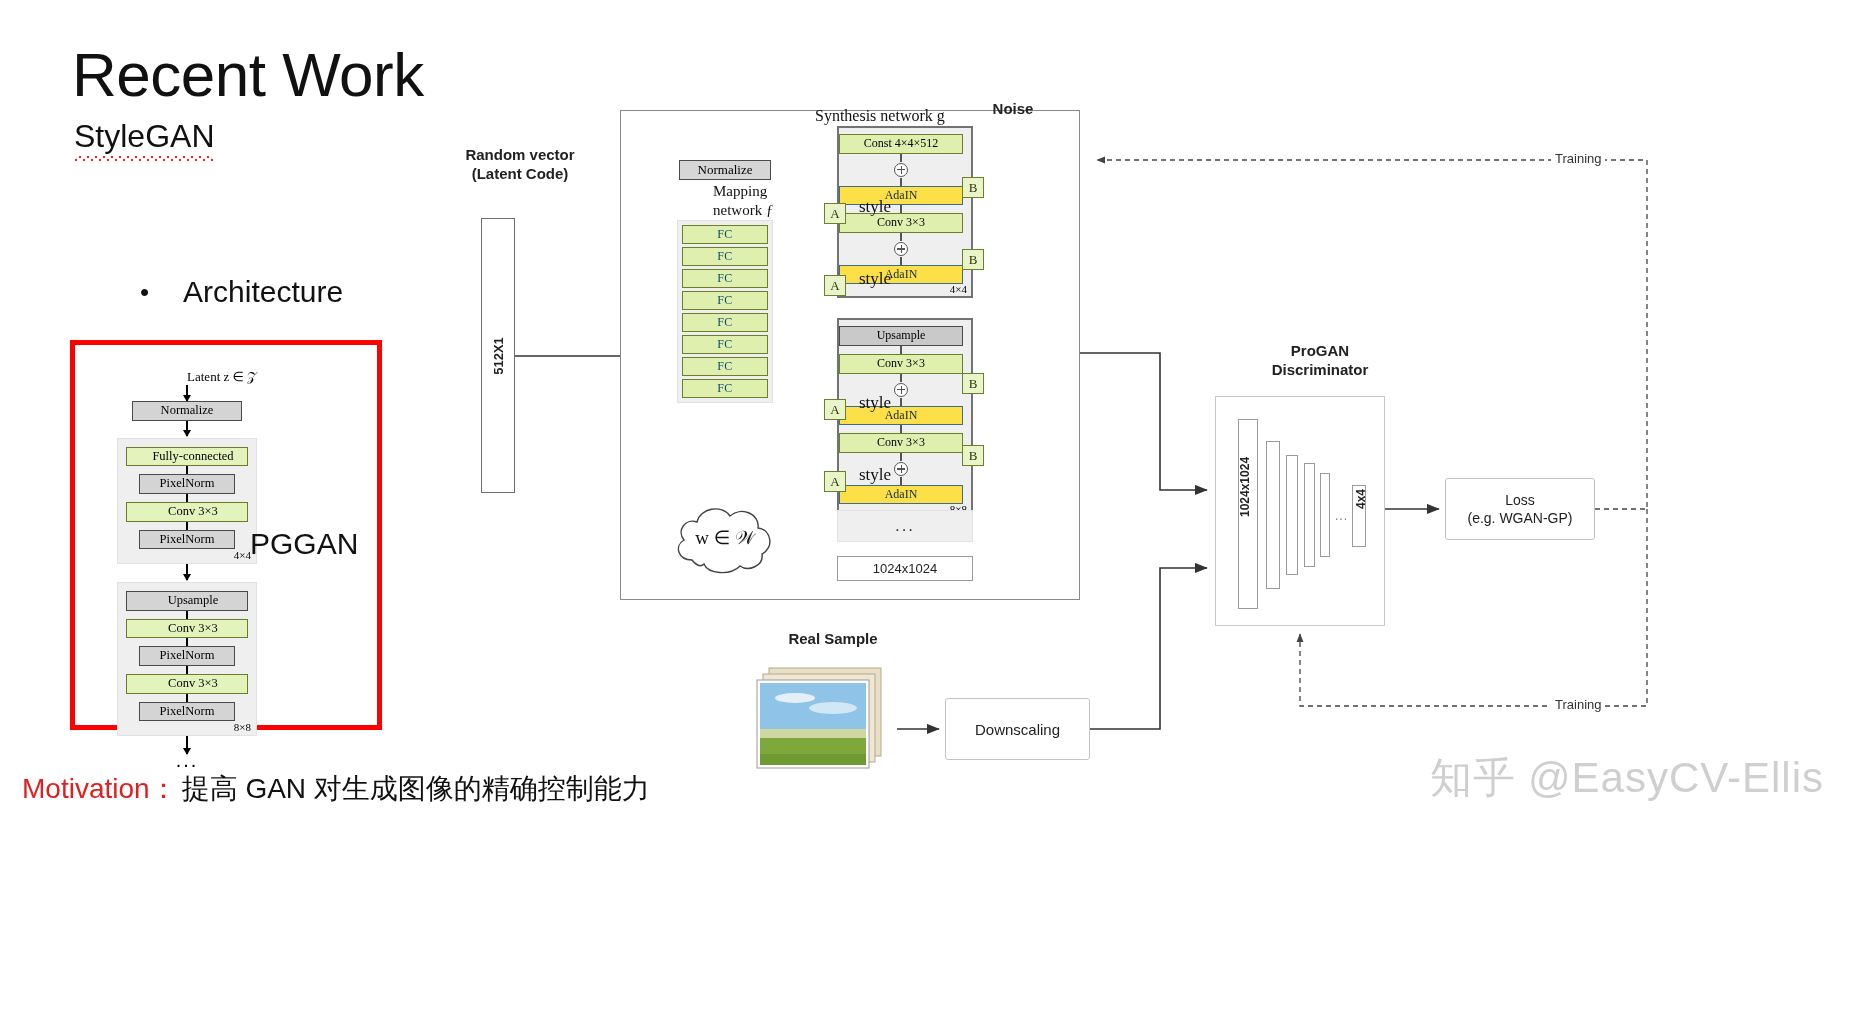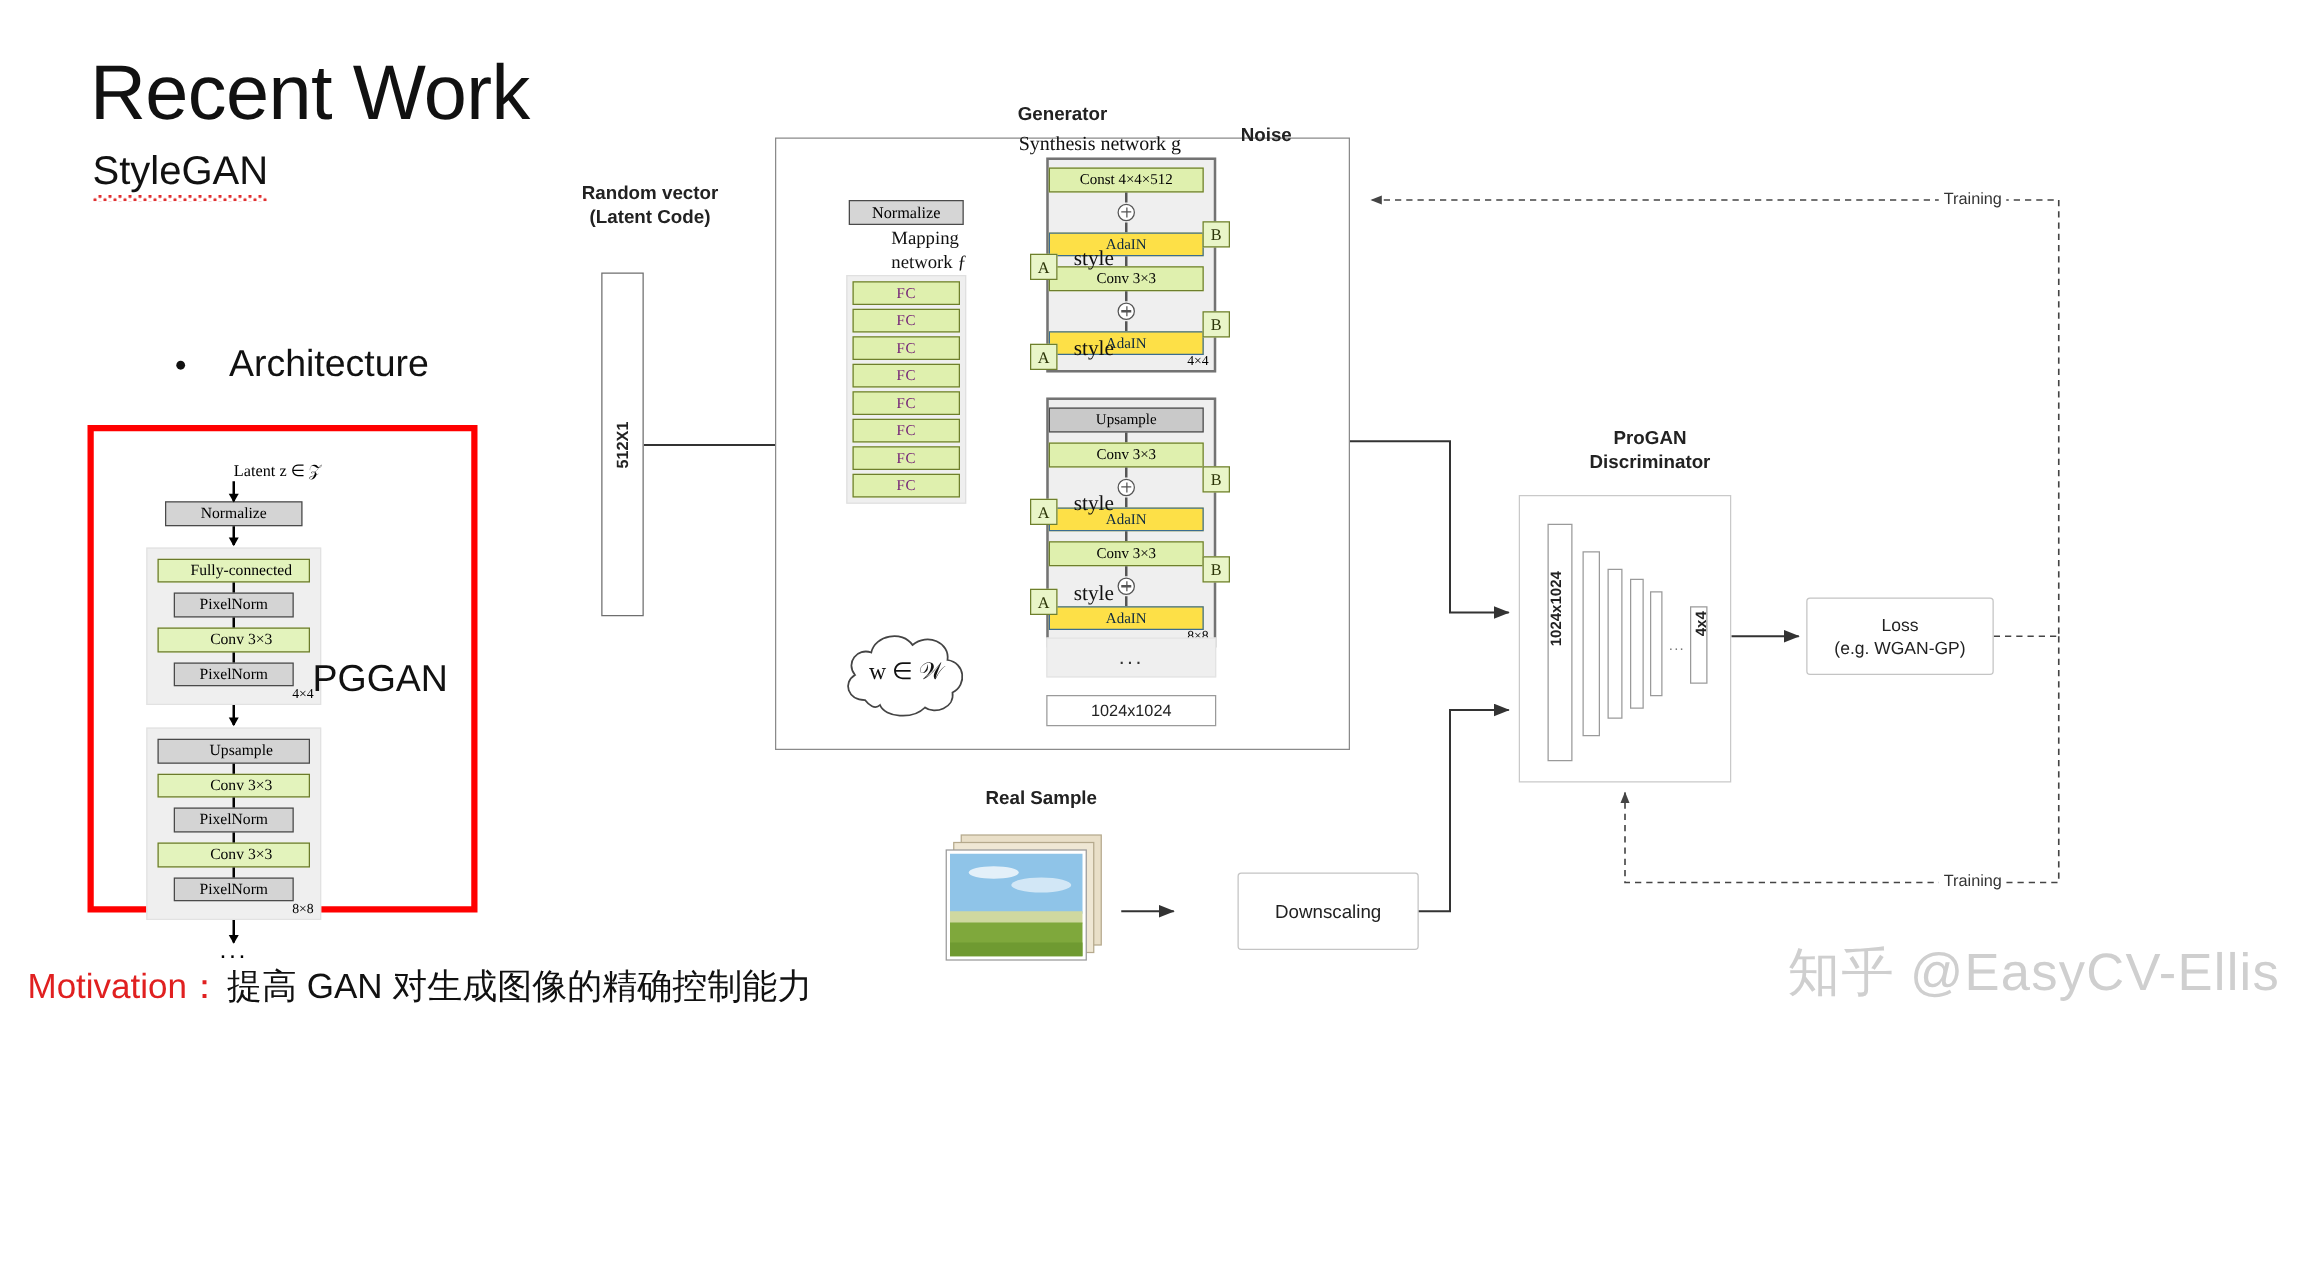--- a/index.html
+++ b/index.html
@@ -122,21 +122,21 @@
     padding:1px 0;
   }
   #mapping-label { left:288px; top:104px; text-align:left; font-weight:normal; }
   #mapping-label div{ font-family:"Liberation Serif", serif; font-size:15px; color:#111; }
   #fc-stack {
     left:252px; top:142px; width:96px;
     background:#efefef; border:1px solid #e0e0e0; padding:4px;
   }
   .fc-box {
     background:#dff0ae; border:1.4px solid #6e7f2c;
-    font-family:"Liberation Serif", serif; font-size:12px; text-align:center; color:#701a75;
+    font-family:"Liberation Serif", serif; font-size:12px; text-align:center; color:#0c4a6e;
     margin-bottom:3px; padding:1px 15px; letter-spacing:0.5px;
   }
   .fc-box:last-child{ margin-bottom:0; }
 
   #w-cloud { left:245px; top:420px; width:110px; height:78px; }
   #w-cloud .wtxt{
     position:absolute; left:50%; top:50%; transform:translate(-50%,-50%);
     font-family:"Liberation Serif", serif; font-size:19px; color:#111; white-space:nowrap;
   }
 
@@ -200,21 +200,21 @@
     font-family:"Liberation Sans", sans-serif; font-size:13px; color:#222; padding:4px 0;
   }
 
   
   #real-sample-label{ left:318px; top:552px; width:180px; }
   #real-photo{ left:330px; top:588px; width:140px; height:110px; }
   #downscaling-box{
     left:520px; top:620px; width:145px; height:62px;
     border:1.4px solid #c4c4c4; background:#fff; border-radius:3px;
     display:flex; align-items:center; justify-content:center;
-    font-family:"Liberation Sans", sans-serif; font-size:15px; color:#222;margin-left:45px;
+    font-family:"Liberation Sans", sans-serif; font-size:15px; color:#222;
   }
 
   
   #progan-title{ left:790px; top:264px; width:210px; }
   #progan-box{
     left:790px; top:318px; width:170px; height:230px;
     border:1.4px solid #c9c9c9; background:#fff;
   }
   .d-bar{ position:absolute; border:1.2px solid #9a9a9a; background:#fff; bottom:auto; }
   #d-bar-label{
@@ -359,21 +359,20 @@
     <path d="M665,651 L735,651 L735,490 L782,490" stroke="#333" stroke-width="1.6" fill="none" marker-end="url(#ah)"></path>
 
     <path d="M472,651 L514,651" stroke="#333" stroke-width="1.6" fill="none" marker-end="url(#ah)"></path>
 
     <path d="M960,431 L1014,431" stroke="#333" stroke-width="1.6" fill="none" marker-end="url(#ah)"></path>
 
     <path d="M1170,431 L1222,431 L1222,82 L672,82" stroke="#444" stroke-width="1.3" fill="none" stroke-dasharray="5,4" marker-end="url(#ahs)"></path>
     <path d="M1222,431 L1222,628 L875,628 L875,556" stroke="#444" stroke-width="1.3" fill="none" stroke-dasharray="5,4" marker-end="url(#ahs)"></path>
   </svg>
 
-  <div class="abs fig-label" id="generator-title">Generator</div>
   <div class="abs" id="generator-box"></div>
 
   <div class="abs fig-label" id="random-vector-label">
     <div>Random vector</div>
     <div>(Latent Code)</div>
   </div>
   <div class="abs" id="random-vector-bar">
     <span>512X1</span>
   </div>
 

